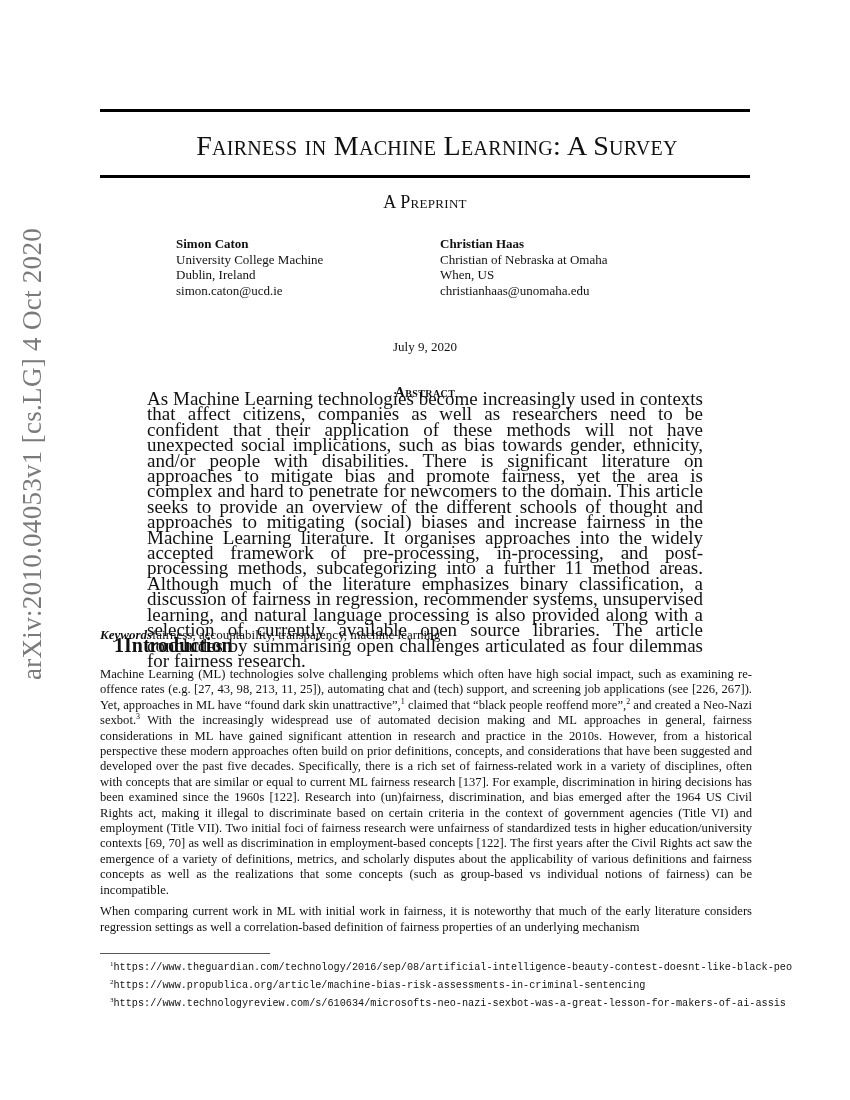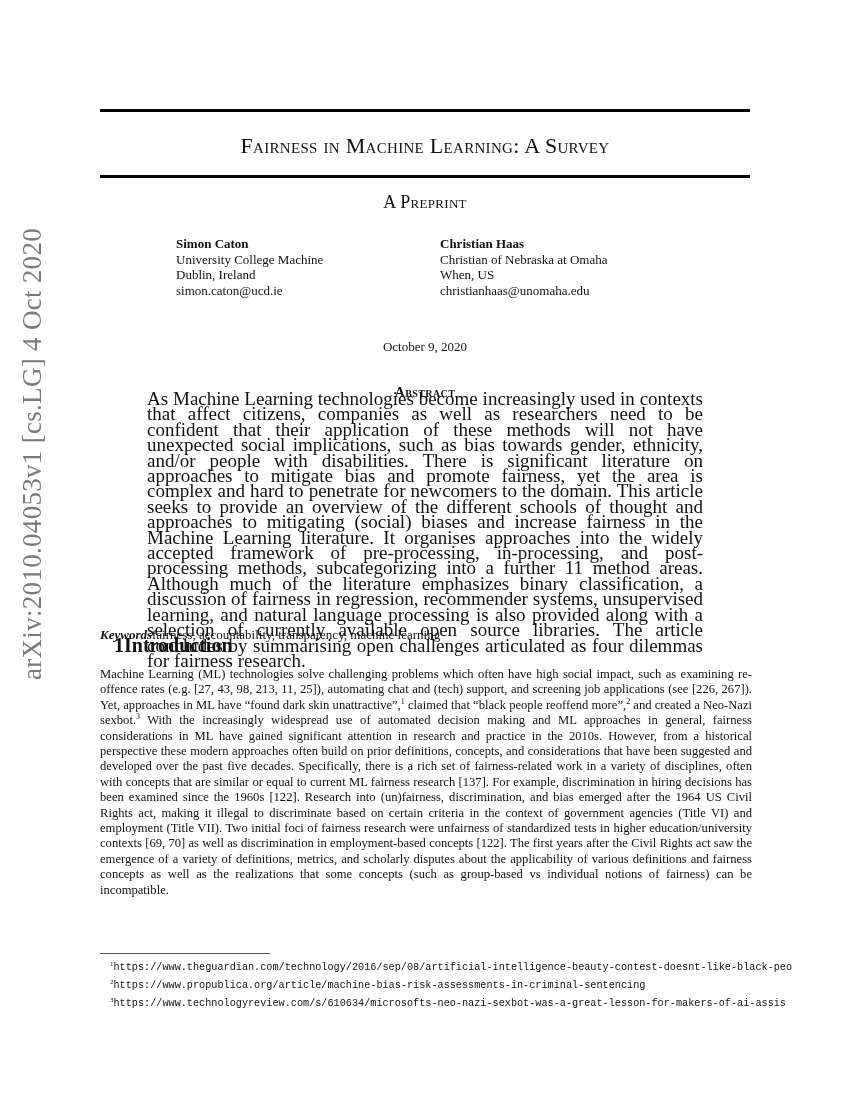--- a/index.html
+++ b/index.html
@@ -10,22 +10,22 @@
     .arxiv-stamp {
       position: absolute; left: 12px; top: 680px;
       transform-origin: 0 0; transform: rotate(-90deg);
       font-size: 27px; color: #7a7a7a; white-space: nowrap; letter-spacing: 0.3px;
       line-height: 40px;
     }
     .rule { position: absolute; left: 100px; width: 650px; height: 3px; background: #000; }
     .rule.top { top: 109px; }
     .rule.bottom { top: 175px; }
     .title {
-      position: absolute; left: 100px; width: 650px; top: 130px;
-      text-align: center; font-size: 22px; letter-spacing: 0.3px; font-variant: small-caps;
+      position: absolute; left: 112px; width: 650px; top: 130px;
+      text-align: center; font-size: 28px; letter-spacing: 0.3px; font-variant: small-caps;
       line-height: 32px;
     }
     .preprint {
       position: absolute; left: 100px; width: 650px; top: 192px;
       text-align: center; font-size: 18px; font-variant: small-caps; letter-spacing: 0.3px;
     }
     .author { position: absolute; top: 236px; font-size: 13px; line-height: 15.5px; }
     .author .name { font-weight: bold; }
     .author.a1 { left: 176px; width: 200px; }
     .author.a2 { left: 440px; width: 240px; }
@@ -76,35 +76,36 @@
   <div>Dublin, Ireland</div>
   <div>simon.caton@ucd.ie</div>
 </div>
 <div class="author a2">
   <div class="name">Christian Haas</div>
   <div>Christian of Nebraska at Omaha</div>
   <div>When, US</div>
   <div>christianhaas@unomaha.edu</div>
 </div>
 
-<div class="date">October 9, 2020</div>
+<div class="date">July 9, 2020</div>
 
 <div class="abstract-title">Abstract</div>
 <div class="abstract-body">As Machine Learning technologies become increasingly used in contexts that affect citizens, companies as well as researchers need to be confident that their application of these methods will not have unexpected social implications, such as bias towards gender, ethnicity, and/or people with disabilities. There is significant literature on approaches to mitigate bias and promote fairness, yet the area is complex and hard to penetrate for newcomers to the domain. This article seeks to provide an overview of the different schools of thought and approaches to mitigating (social) biases and increase fairness in the Machine Learning literature. It organises approaches into the widely accepted framework of pre-processing, in-processing, and post-processing methods, subcategorizing into a further 11 method areas. Although much of the literature emphasizes binary classification, a discussion of fairness in regression, recommender systems, unsupervised learning, and natural language processing is also provided along with a selection of currently available open source libraries. The article concludes by summarising open challenges articulated as four dilemmas for fairness research.</div>
 
 <div class="keywords">
   <span class="kw-label">Keywords</span><span>fairness, accountability, transparency, machine learning</span>
 </div>
 
 <div class="section-heading">
   <span class="num">1</span><span>Introduction</span>
 </div>
 
 <div class="body-text">
   <p><span>Machine Learning (ML) technologies solve challenging problems which often have high social impact, such as examining re-offence rates (e.g. [27, 43, 98, 213, 11, 25]), automating chat and (tech) support, and screening job applications (see [226, 267]). Yet, approaches in ML have “found dark skin unattractive”,</span><sup>1</sup><span> claimed that “black people reoffend more”,</span><sup>2</sup><span> and created a Neo-Nazi sexbot.</span><sup>3</sup><span> With the increasingly widespread use of automated decision making and ML approaches in general, fairness considerations in ML have gained significant attention in research and practice in the 2010s. However, from a historical perspective these modern approaches often build on prior definitions, concepts, and considerations that have been suggested and developed over the past five decades. Specifically, there is a rich set of fairness-related work in a variety of disciplines, often with concepts that are similar or equal to current ML fairness research [137]. For example, discrimination in hiring decisions has been examined since the 1960s [122]. Research into (un)fairness, discrimination, and bias emerged after the 1964 US Civil Rights act, making it illegal to discriminate based on certain criteria in the context of government agencies (Title VI) and employment (Title VII). Two initial foci of fairness research were unfairness of standardized tests in higher education/university contexts [69, 70] as well as discrimination in employment-based concepts [122]. The first years after the Civil Rights act saw the emergence of a variety of definitions, metrics, and scholarly disputes about the applicability of various definitions and fairness concepts as well as the realizations that some concepts (such as group-based vs individual notions of fairness) can be incompatible.</span></p>
+  <p>When comparing current work in ML with initial work in fairness, it is noteworthy that much of the early literature considers regression settings as well a correlation-based definition of fairness properties of an underlying mechanism</p>
 </div>
 
 <div class="fn-rule"></div>
 <div class="footnotes">
   <div class="fn"><sup>1</sup><a class="fn-link">https://www.theguardian.com/technology/2016/sep/08/artificial-intelligence-beauty-contest-doesnt-like-black-peo</a></div>
   <div class="fn"><sup>2</sup><a class="fn-link">https://www.propublica.org/article/machine-bias-risk-assessments-in-criminal-sentencing</a></div>
   <div class="fn"><sup>3</sup><a class="fn-link">https://www.technologyreview.com/s/610634/microsofts-neo-nazi-sexbot-was-a-great-lesson-for-makers-of-ai-assis</a></div>
 </div>
 
 </body></html>

